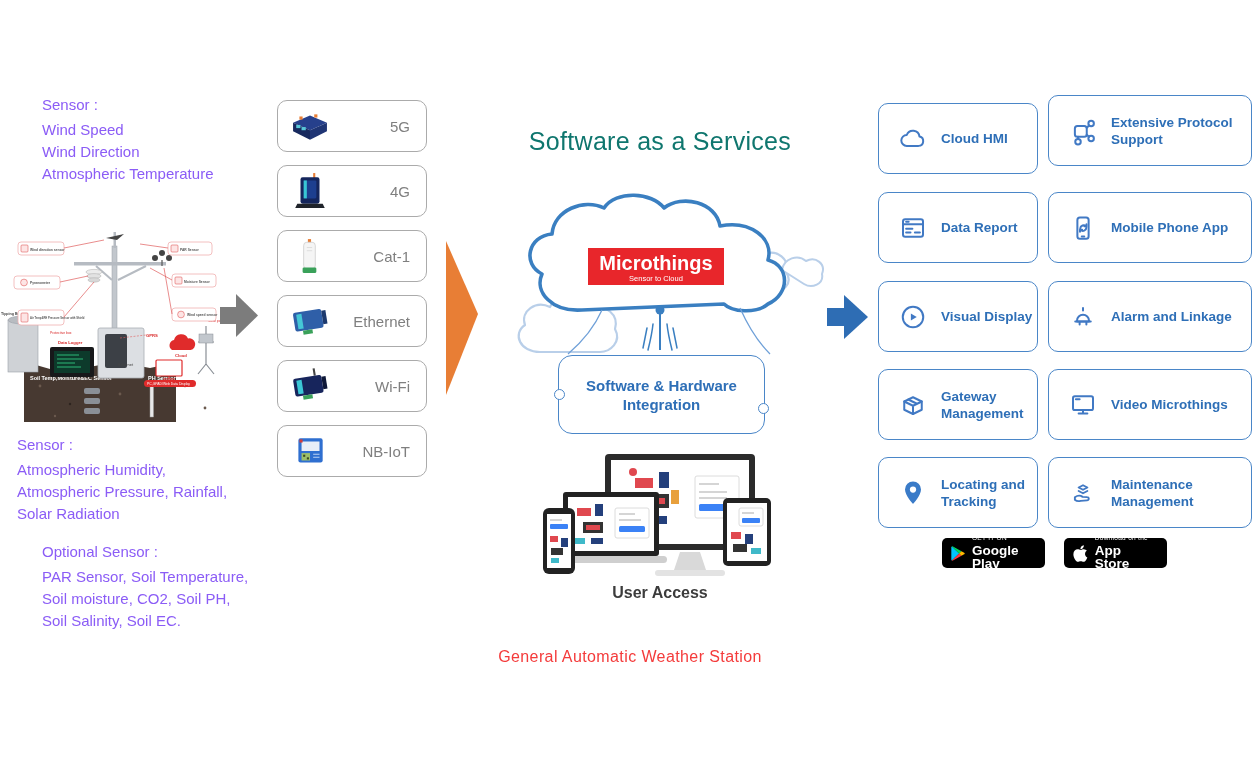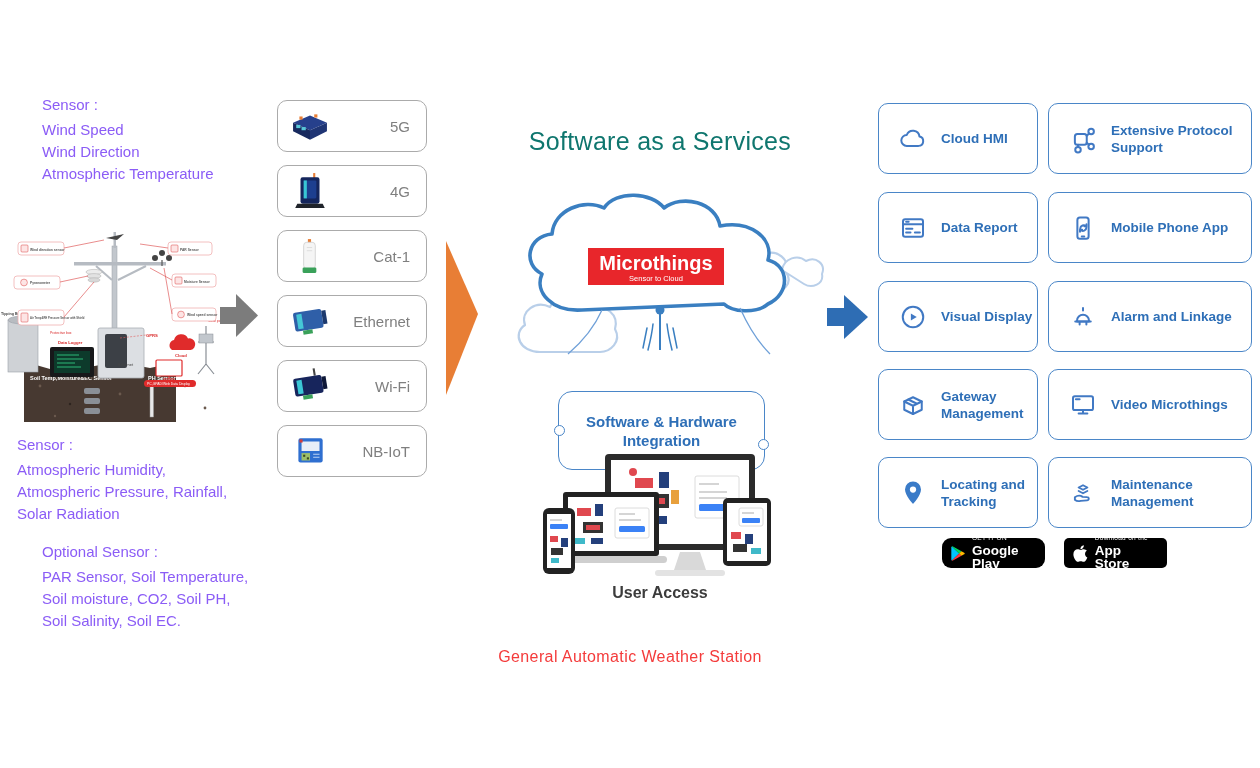--- a/index.html
+++ b/index.html
@@ -11,21 +11,21 @@
   .sensor-block .line{font-size:15px;color:#8b5cf6;line-height:22px;}
   
   .conn-box{width:150px;height:52px;margin-bottom:13px;border:1px solid #ABABAB;border-radius:10px;
             box-sizing:border-box;display:flex;align-items:center;justify-content:space-between;
             padding:0 16px 0 8px;background:#fff;}
   .conn-label{font-size:15px;font-weight:normal;color:#7F7F7F;}
   
   .saas-title{font-size:25px;color:#0f766e;letter-spacing:.3px;}
   .integration{left:558px;top:355px;width:205px;height:77px;border:1.6px solid #4A86C8;border-radius:14px;
                display:flex;flex-direction:column;align-items:center;justify-content:center;
-               color:#2E6FB7;font-weight:bold;font-size:15px;line-height:19px;background:#fff;text-align:left;margin-top:36px;}
+               color:#2E6FB7;font-weight:bold;font-size:15px;line-height:19px;background:#fff;text-align:left;}
   .node{position:absolute;width:9px;height:9px;border:1.6px solid #4A86C8;border-radius:50%;background:#fff;}
   .user-access-label{font-size:16px;font-weight:bold;color:#3C3C3C;text-align:center;}
   
   .feature-card{position:absolute;height:71px;border:1.5px solid #4A86C8;border-radius:10px;background:#fff;
                 box-sizing:border-box;display:flex;align-items:center;gap:13px;padding-left:19px;}
   .feature-card .label{font-size:13.5px;font-weight:bold;color:#2E6FB7;line-height:17px;}
   .fc-c1{left:878px;width:160px;}
   .fc-c2{left:1048px;width:204px;}
   .fc-c1 .label{width:92px;}
   .fc-c2 .label{width:134px;}
@@ -336,21 +336,21 @@
     <polygon points="17,2 41,24 17,46" fill="#2E6DB4"></polygon>
   </svg>
 
   <div class="feature-card fc-c1" style="top:103px;">
     <svg width="30" height="30" viewBox="0 0 24 24" fill="none" stroke="#4179C4" stroke-width="1.6" stroke-linecap="round" stroke-linejoin="round">
       <path d="M7 17.5h9.5a3.8 3.8 0 0 0 .7-7.5A5.3 5.3 0 0 0 7 8.8 3.9 3.9 0 0 0 7 17.5Z"></path>
     </svg>
     <span class="label">Cloud HMI</span>
   </div>
 
-  <div class="feature-card fc-c2" style="top:103px;">
+  <div class="feature-card fc-c2" style="top:95px;">
     <svg width="30" height="30" viewBox="0 0 24 24" fill="none" stroke="#4179C4" stroke-width="1.6" stroke-linecap="round" stroke-linejoin="round">
       <rect x="5.5" y="8" width="9.5" height="8.5" rx="2"></rect>
       <circle cx="18.5" cy="6" r="2.2"></circle>
         <circle cx="18.5" cy="18" r="2.2"></circle>
         <circle cx="8" cy="20.5" r="2.2"></circle>
       <path d="M15 9.5 16.8 7.6 M15 15 16.8 16.6 M8 16.5v1.8"></path>
     </svg>
     <span class="label">Extensive Protocol Support</span>
   </div>
 
@@ -416,21 +416,21 @@
 
   <div class="feature-card fc-c2" style="top:457px;">
     <svg width="30" height="30" viewBox="0 0 24 24" fill="none" stroke="#4179C4" stroke-width="1.5" stroke-linecap="round" stroke-linejoin="round">
       <path d="M8.5 7.6 12 5.8l3.5 1.8L12 9.4Z"></path>
       <path d="M8.5 10.4 12 12.2l3.5-1.8"></path>
       <path d="M5.5 15.4c2.2-1.6 4.4-1.6 6.2-.3l3.6.2a1.3 1.3 0 0 1 0 2.6l-5.2.4c-1.8.5-3.4.2-4.6-.9Z"></path>
     </svg>
     <span class="label">Maintenance Management</span>
   </div>
 
-  <div class="badge" style="left:942px;border-radius:9px;">
+  <div class="badge" style="left:942px;">
     <svg width="17" height="19" viewBox="0 0 24 26">
       <path d="M1.5 .8 14 13 1.5 25.2 C.9 24.9 .5 24.3 .5 23.4 V2.6 C.5 1.7 .9 1.1 1.5 .8 Z" fill="#00C4FF"></path>
       <path d="M1.5 .8 C2 .5 2.7 .5 3.4 .9 L18 9 14 13 Z" fill="#00D95E"></path>
       <path d="M14 13 18 17 3.4 25.1 C2.7 25.5 2 25.5 1.5 25.2 Z" fill="#FF3A44"></path>
       <path d="M18 9 22.6 11.6 C24 12.4 24 13.6 22.6 14.4 L18 17 14 13 Z" fill="#FFB900"></path>
     </svg>
     <div class="txt">
       <span class="tagline">GET IT ON</span>
       <span class="store">Google Play</span>
     </div>

